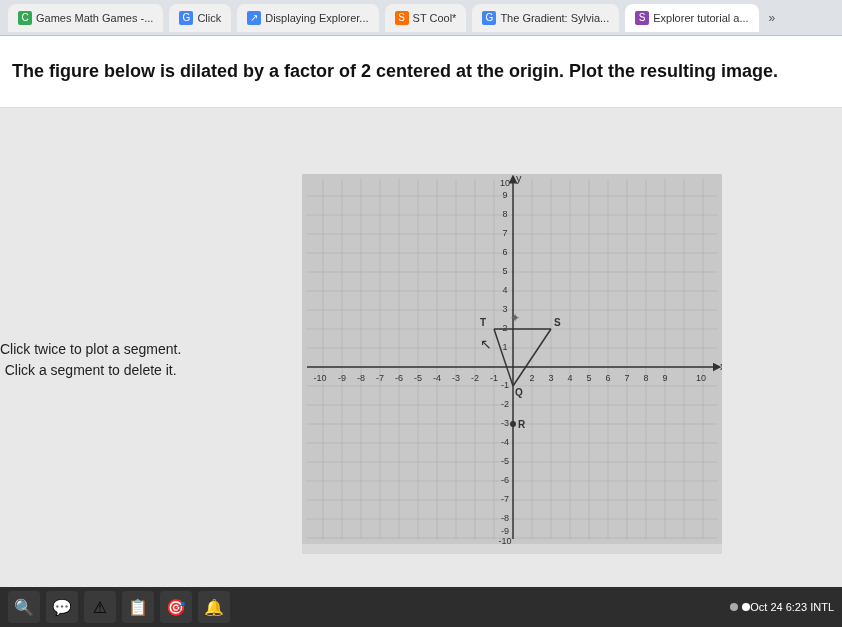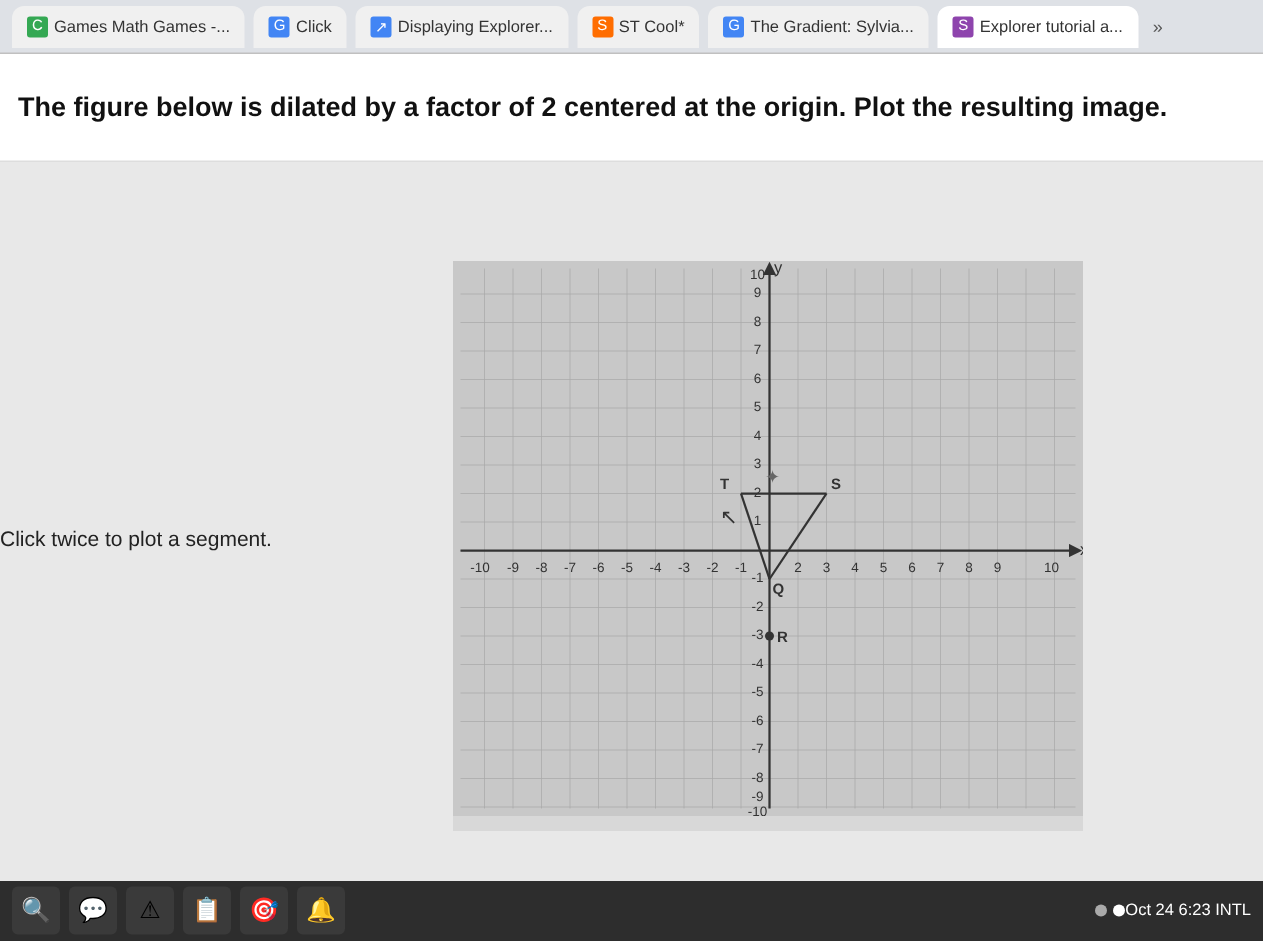--- a/index.html
+++ b/index.html
@@ -174,20 +174,21 @@
   <span class="chevron-more">»</span>
 </div>
 
 <div class="page-title-bar">
   <div class="page-title-text">The figure below is dilated by a factor of 2 centered at the origin. Plot the resulting image.</div>
 </div>
 
 <div class="main-content">
   <div class="instructions">
     <div>Click twice to plot a segment.</div>
+    <div>Click a segment to delete it.</div>
   </div>
 
   <div class="graph-container">
     <svg width="420" height="370" style="display:block;">
       <defs>
         <marker id="arrowhead" markerWidth="6" markerHeight="6" refX="3" refY="3" orient="auto">
           <polygon points="0 0, 6 3, 0 6" fill="#333"></polygon>
         </marker>
         <marker id="arrowhead-rev" markerWidth="6" markerHeight="6" refX="3" refY="3" orient="auto-start-reverse">
           <polygon points="0 0, 6 3, 0 6" fill="#333"></polygon>

